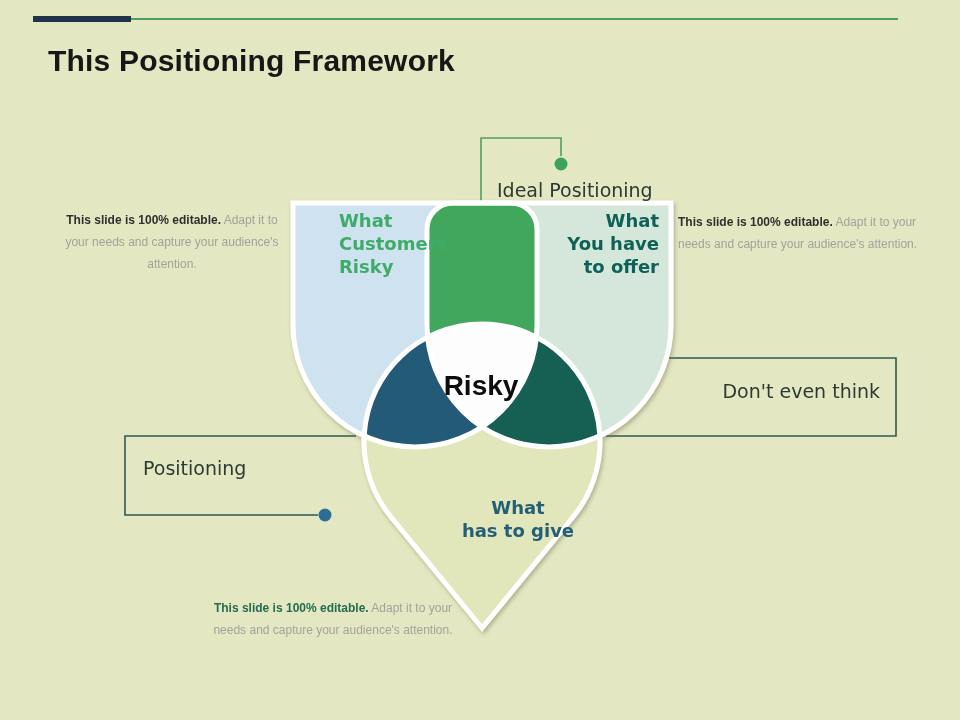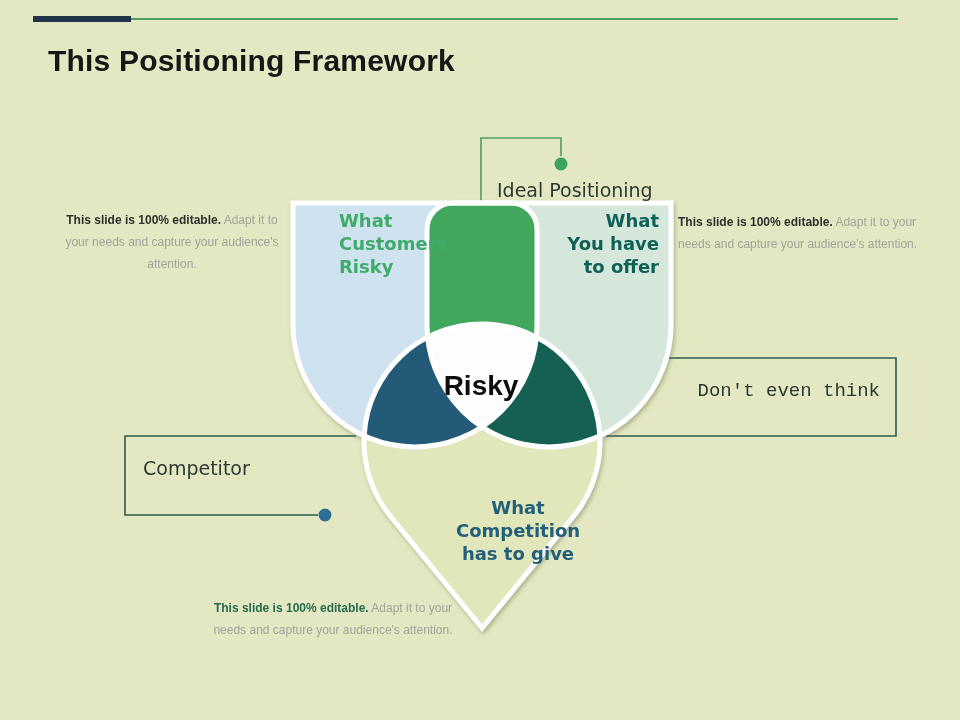--- a/index.html
+++ b/index.html
@@ -27,21 +27,21 @@
   .lbl-competition{left:362px;top:496px;width:240px;color:#22607a;text-align:center;}
   .risky{
     left:411px;top:370px;width:140px;text-align:center;
     font-size:28px;font-weight:700;color:#0d0d0d;
   }
   .callout{
     font-family:"DejaVu Sans",sans-serif;
     font-size:19px;line-height:27px;color:#2c3a33;margin-top:7px;
   }
   .co-ideal{left:497px;top:170px;}
-  .co-dont{right:80px;top:371px;text-align:left;font-family:Liberation Mono, monospace;}
+  .co-dont{right:80px;top:371px;text-align:left;}
   .co-competitor{left:143px;top:448px;text-align:left;}
   .note{
     font-size:12px;line-height:22px;color:#a2a29b;
   }
   .note b{font-weight:700;}
   .note-left{left:55px;top:209px;width:234px;text-align:center;}
   .note-right{left:678px;top:211px;width:266px;text-align:left;}
   .note-bottom{left:207px;top:597px;width:252px;text-align:center;}
   .note-dark b{color:#2f2f2f;}
   .note-green b{color:#256b4f;}
@@ -108,32 +108,31 @@
     <div>Customers</div>
     <div>Risky</div>
   </div>
   <div class="txt petal-label lbl-offer">
     <div>What</div>
     <div>You have</div>
     <div>to offer</div>
   </div>
   <div class="txt petal-label lbl-competition">
     <div>What</div>
-    <div>Competition</div>
     <div>has to give</div>
   </div>
 
   <div class="txt risky">Risky</div>
 
   <div class="txt callout co-ideal">Ideal Positioning</div>
   <div class="txt callout co-dont">
     <div>Don't even think</div>
   </div>
   <div class="txt callout co-competitor">
-    <div>Competitor</div>
+    <div>Positioning</div>
   </div>
 
   <div class="txt note note-dark note-left">
     <b>This slide is 100% editable.</b>
     <span>Adapt it to your needs and capture your audience's attention.</span>
   </div>
   <div class="txt note note-dark note-right">
     <b>This slide is 100% editable.</b>
     <span>Adapt it to your needs and capture your audience's attention.</span>
   </div>

